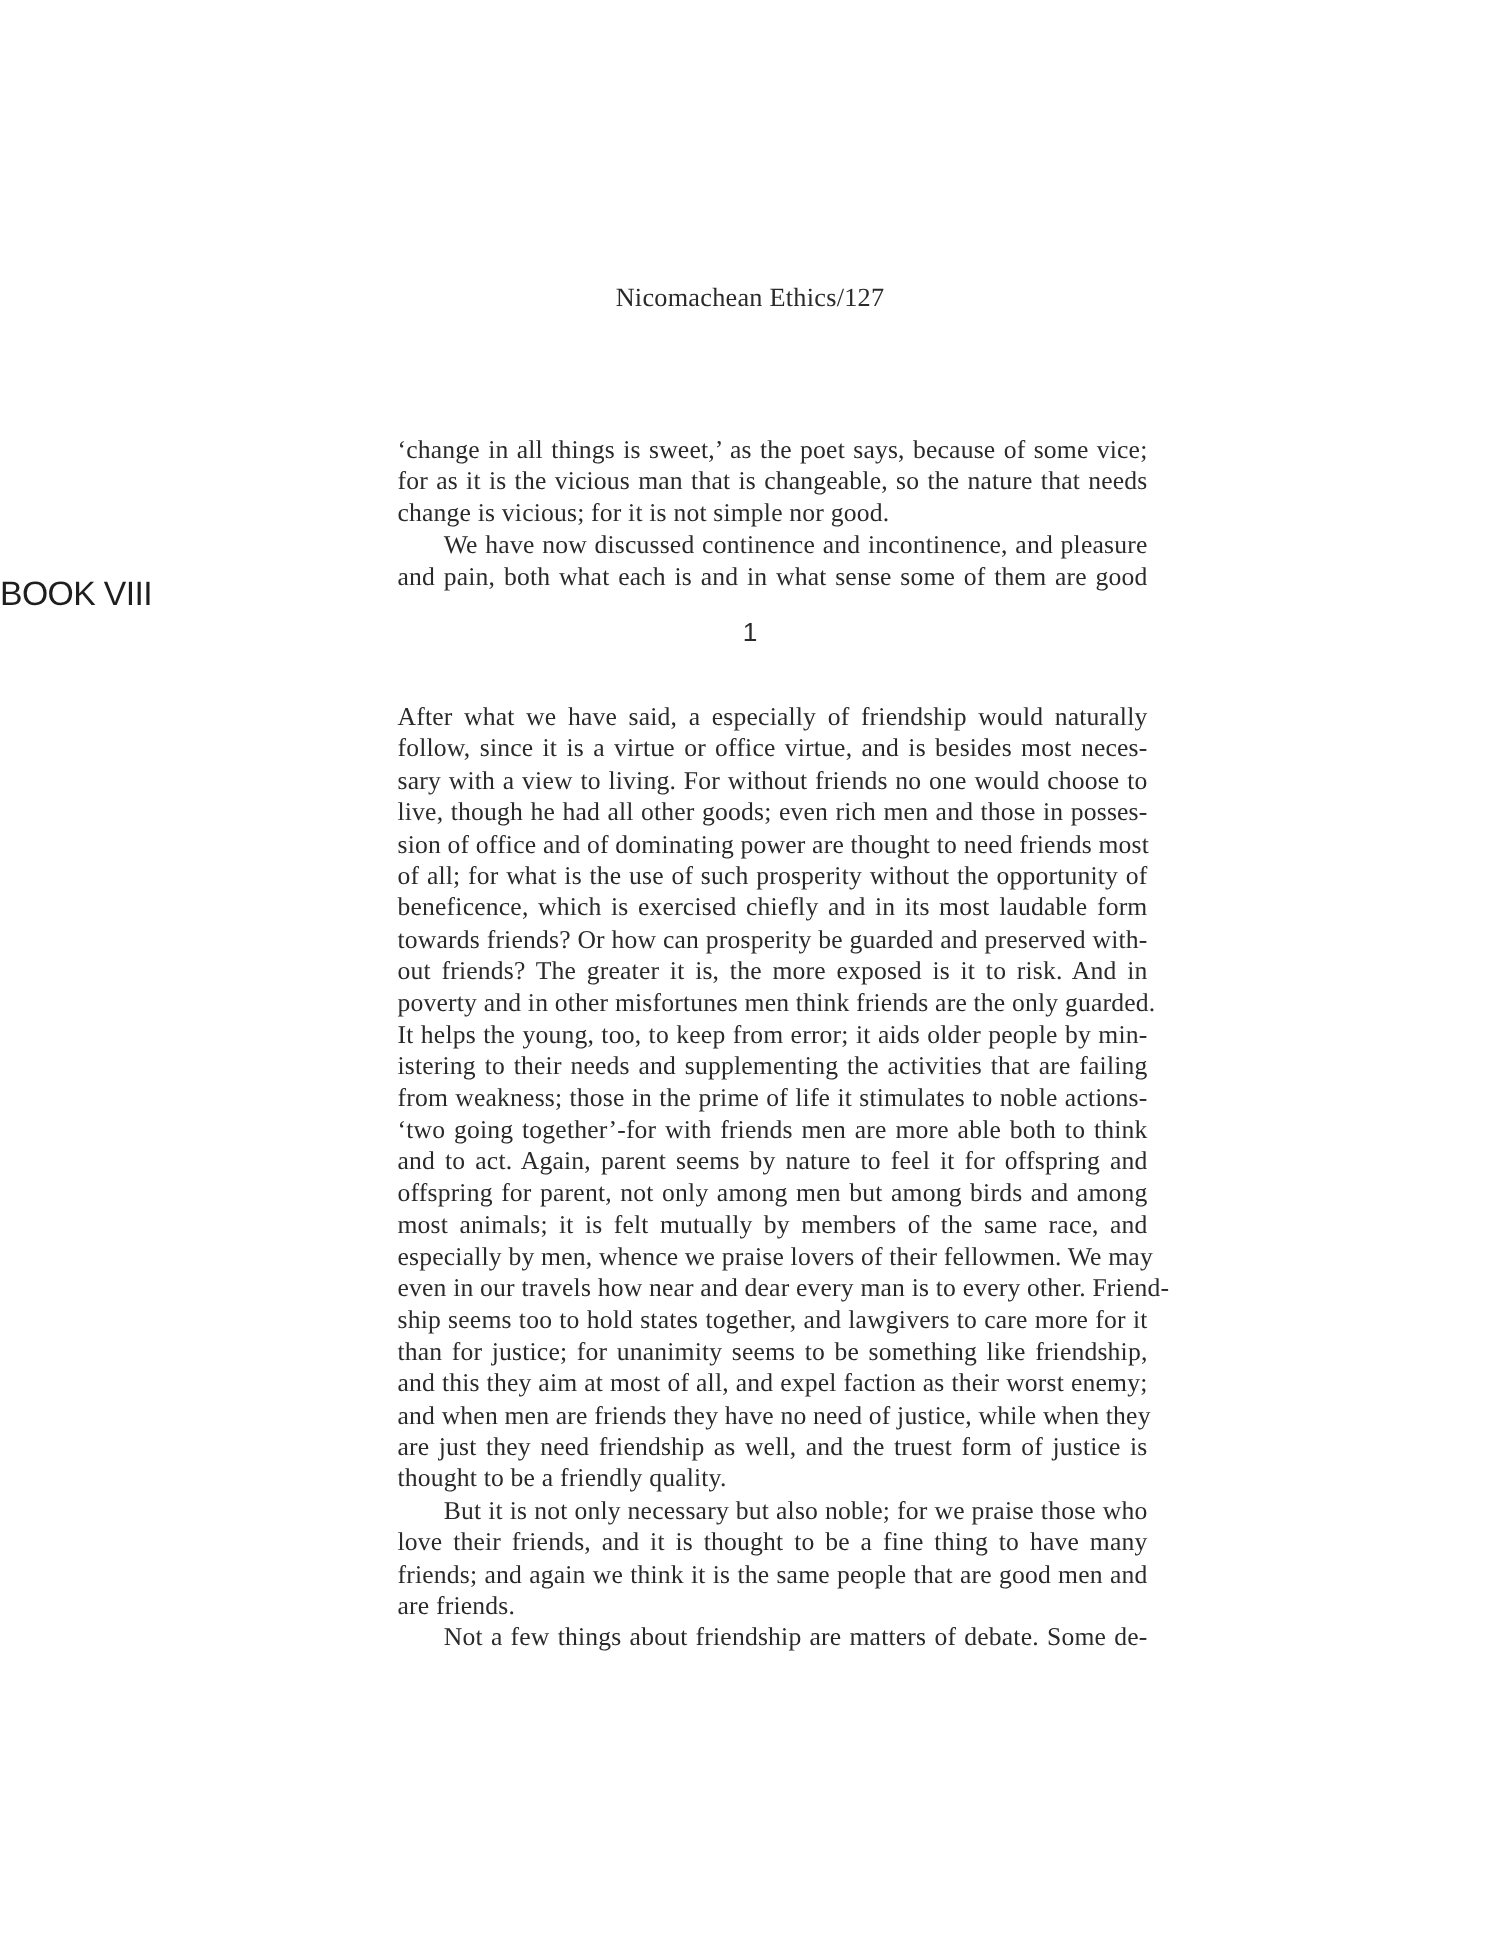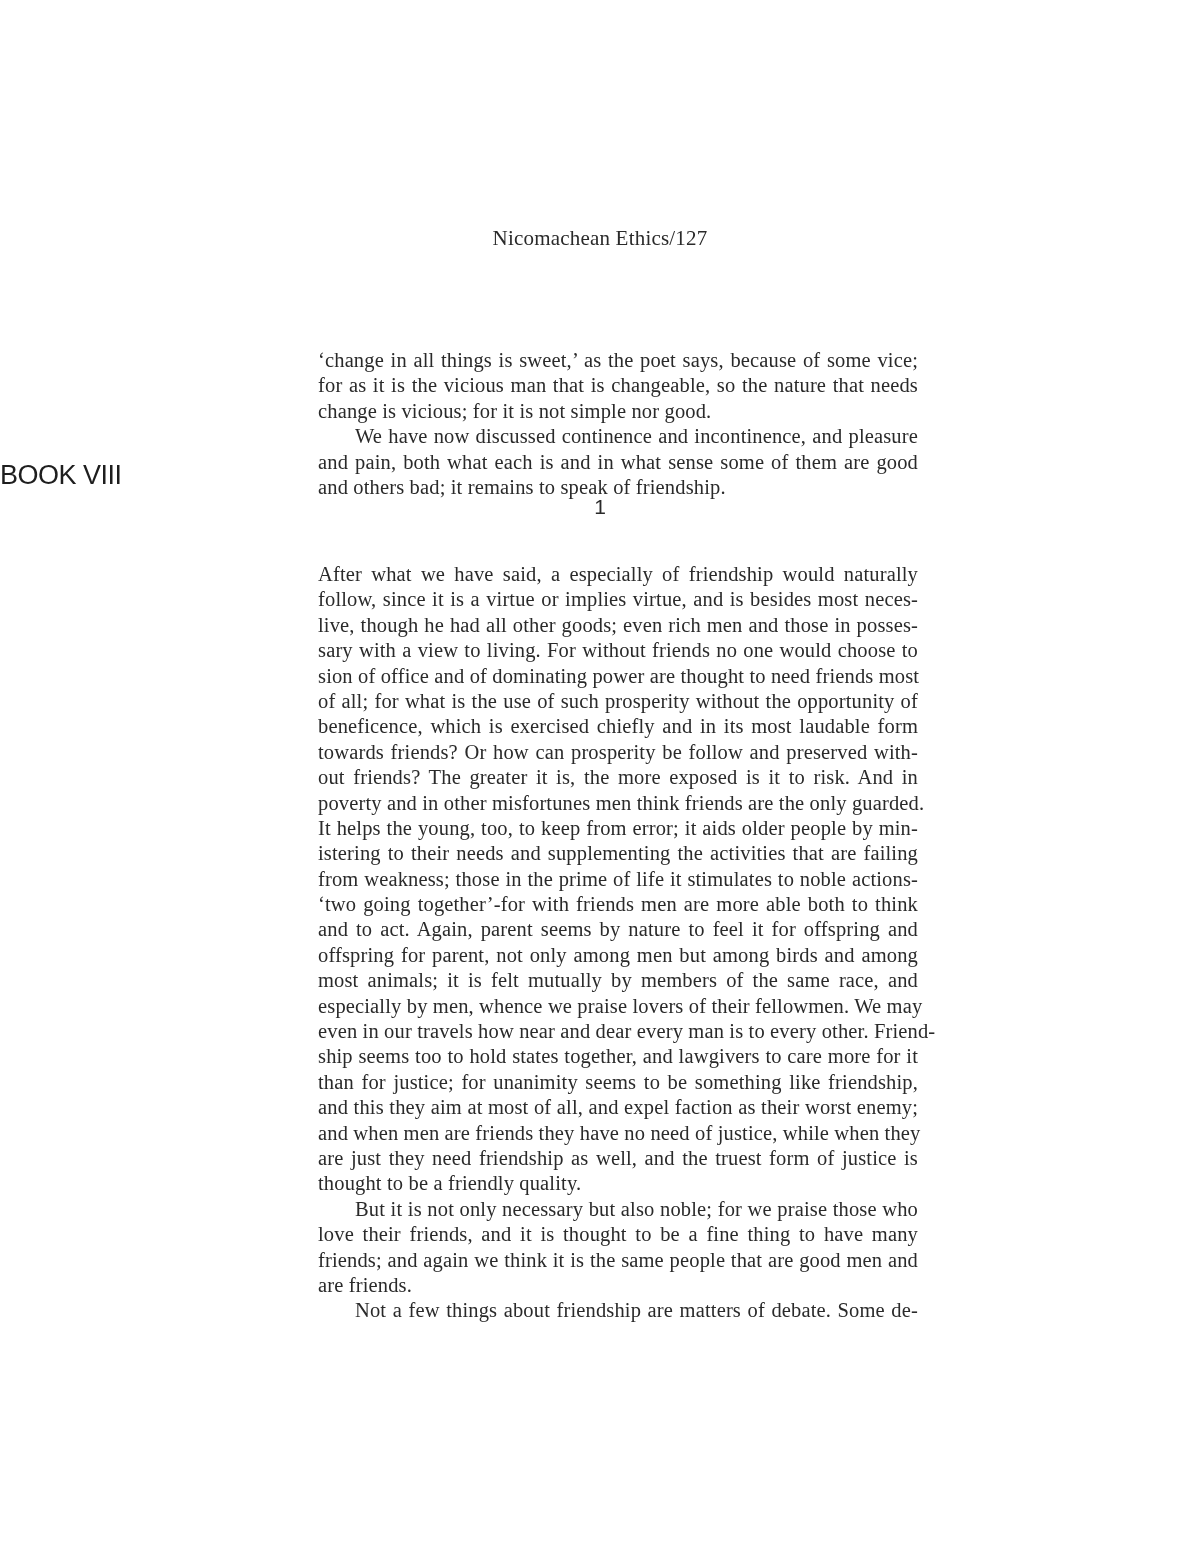--- a/index.html
+++ b/index.html
@@ -33,35 +33,34 @@
 
 <div class="page">
   <div class="running-head">Nicomachean Ethics/127</div>
 
   <div class="block" id="intro-block" style="top:308px;">
       <div class="line">‘change in all things is sweet,’ as the poet says, because of some vice;</div>
       <div class="line">for as it is the vicious man that is changeable, so the nature that needs</div>
       <div class="line last">change is vicious; for it is not simple nor good.</div>
       <div class="line indent">We have now discussed continence and incontinence, and pleasure</div>
       <div class="line">and pain, both what each is and in what sense some of them are good</div>
-      <div class="line last">and others bad; it remains to speak of friendship.</div>
     </div>
 
   <div class="book-title">BOOK VIII</div>
   <div class="chapter-num">1</div>
 
   <div class="block" id="body-block" style="top:522px;">
       <div class="line">After what we have said, a especially of friendship would naturally</div>
-      <div class="line">follow, since it is a virtue or implies virtue, and is besides most neces-</div>
+      <div class="line">follow, since it is a virtue or office virtue, and is besides most neces-</div>
+      <div class="line">sary with a view to living. For without friends no one would choose to</div>
       <div class="line">live, though he had all other goods; even rich men and those in posses-</div>
-      <div class="line">sary with a view to living. For without friends no one would choose to</div>
       <div class="line">sion of office and of dominating power are thought to need friends most</div>
       <div class="line">of all; for what is the use of such prosperity without the opportunity of</div>
       <div class="line">beneficence, which is exercised chiefly and in its most laudable form</div>
-      <div class="line">towards friends? Or how can prosperity be follow and preserved with-</div>
+      <div class="line">towards friends? Or how can prosperity be guarded and preserved with-</div>
       <div class="line">out friends? The greater it is, the more exposed is it to risk. And in</div>
       <div class="line">poverty and in other misfortunes men think friends are the only guarded.</div>
       <div class="line">It helps the young, too, to keep from error; it aids older people by min-</div>
       <div class="line">istering to their needs and supplementing the activities that are failing</div>
       <div class="line">from weakness; those in the prime of life it stimulates to noble actions-</div>
       <div class="line">‘two going together’-for with friends men are more able both to think</div>
       <div class="line">and to act. Again, parent seems by nature to feel it for offspring and</div>
       <div class="line">offspring for parent, not only among men but among birds and among</div>
       <div class="line">most animals; it is felt mutually by members of the same race, and</div>
       <div class="line">especially by men, whence we praise lovers of their fellowmen. We may</div>

